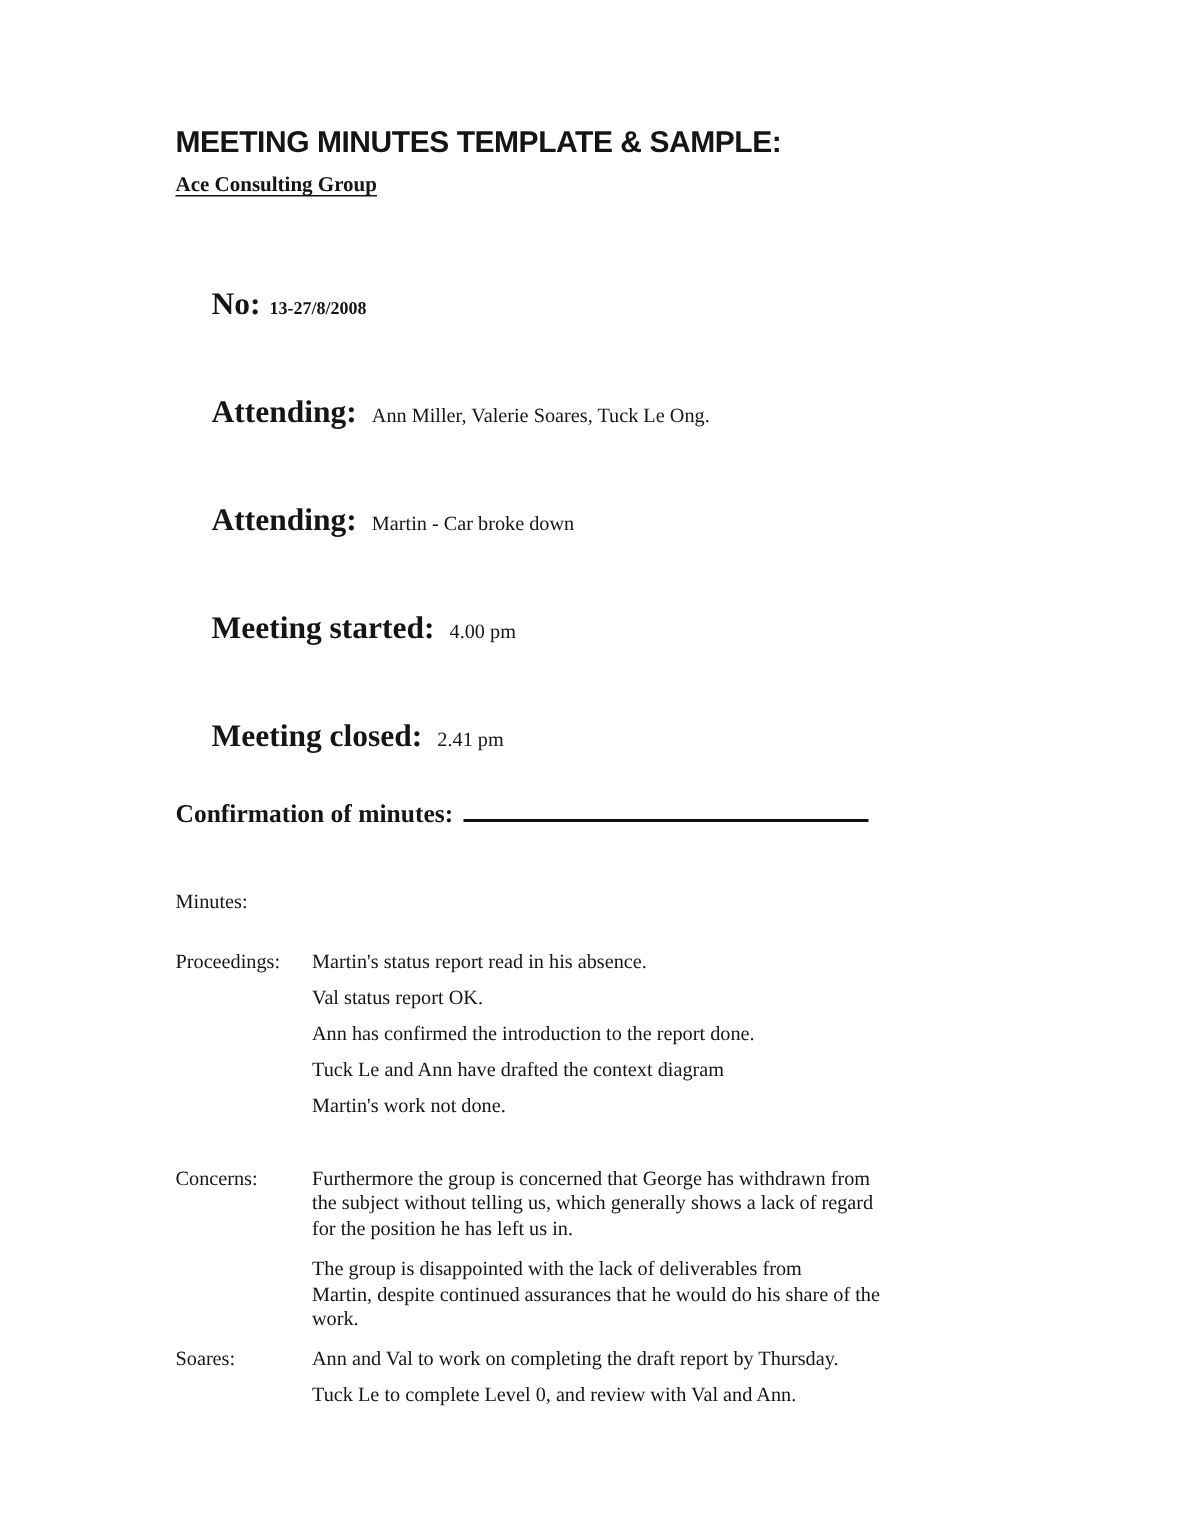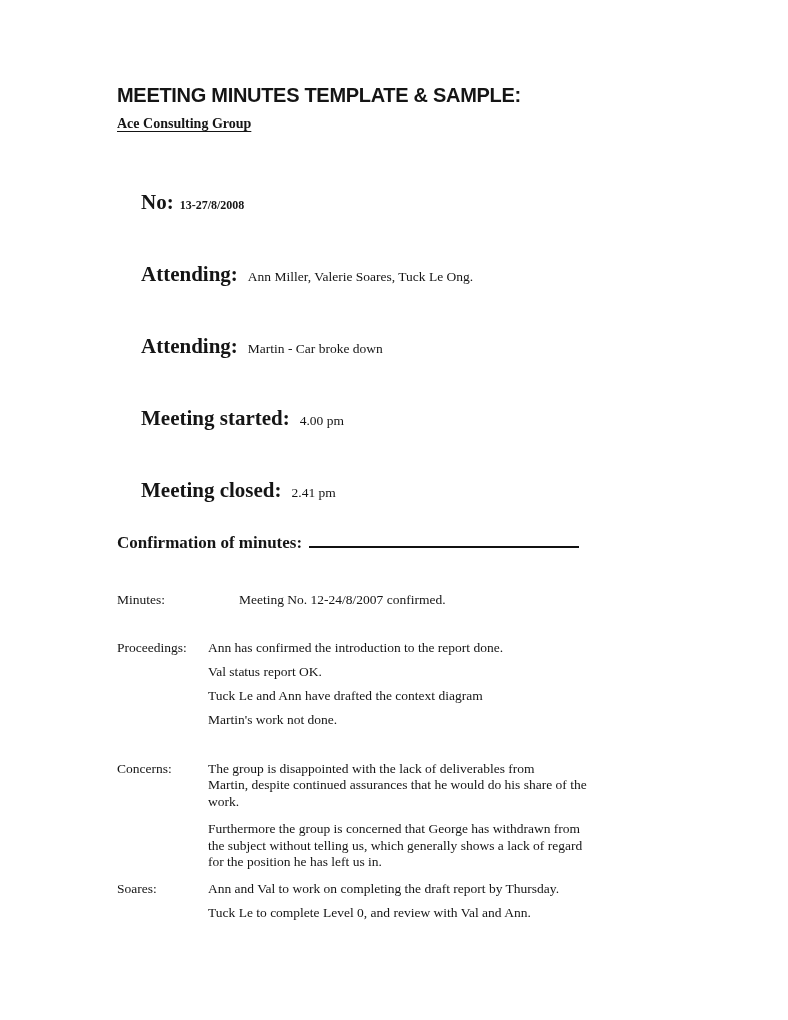--- a/index.html
+++ b/index.html
@@ -89,21 +89,21 @@
     margin-bottom: 8px;
     white-space: pre-wrap;
   }
   .sec-para {
     font-size: 13.5px;
     line-height: 16.4px;
     margin-bottom: 11px;
     white-space: pre-wrap;
     max-width: 420px;
   }
-  .sec-minutes     { margin-top: 0; gap: 31px; }
+  .sec-minutes     { margin-top: 0; }
   .sec-proceedings { margin-top: 24px; }
   .sec-concerns    { margin-top: 25px; }
   .sec-actions     { margin-top: 0; }
 </style>
 </head>
 <body>
 
 <div class="page">
 
   <h1 class="doc-title">MEETING MINUTES TEMPLATE &amp; SAMPLE:</h1>
@@ -128,44 +128,42 @@
   </div>
 
   <div class="confirmation">
     <span class="confirmation-label">Confirmation of minutes:</span><span class="signature-line"></span>
   </div>
 
   <div class="sections">
 
     <div class="section sec-minutes">
       <div class="sec-label">Minutes:</div>
-      <div class="sec-body">
-        <div class="sec-line">Meeting No. 12-24/8/2007 confirmed.</div>
-      </div>
     </div>
 
     <div class="section sec-proceedings">
       <div class="sec-label">Proceedings:</div>
       <div class="sec-body">
+        <div class="sec-line">Martin's status report read in his absence.</div>
+        <div class="sec-line">Val status report OK.</div>
         <div class="sec-line">Ann has confirmed the introduction to the report done.</div>
-        <div class="sec-line">Val status report OK.</div>
         <div class="sec-line">Tuck Le and Ann have drafted the context diagram</div>
         <div class="sec-line">Martin's work not done.</div>
       </div>
     </div>
 
     <div class="section sec-concerns">
       <div class="sec-label">Concerns:</div>
       <div class="sec-body">
+        <div class="sec-para">Furthermore the group is concerned that George has withdrawn from
+the subject without telling us, which generally shows a lack of regard
+for the position he has left us in.</div>
         <div class="sec-para">The group is disappointed with the lack of deliverables from
 Martin, despite continued assurances that he would do his share of the
 work.</div>
-        <div class="sec-para">Furthermore the group is concerned that George has withdrawn from
-the subject without telling us, which generally shows a lack of regard
-for the position he has left us in.</div>
       </div>
     </div>
 
     <div class="section sec-actions">
       <div class="sec-label">Soares:</div>
       <div class="sec-body">
         <div class="sec-line">Ann and Val to work on completing the draft report by Thursday.</div>
         <div class="sec-line">Tuck Le to complete Level 0, and review with Val and Ann.</div>
 
       </div>

